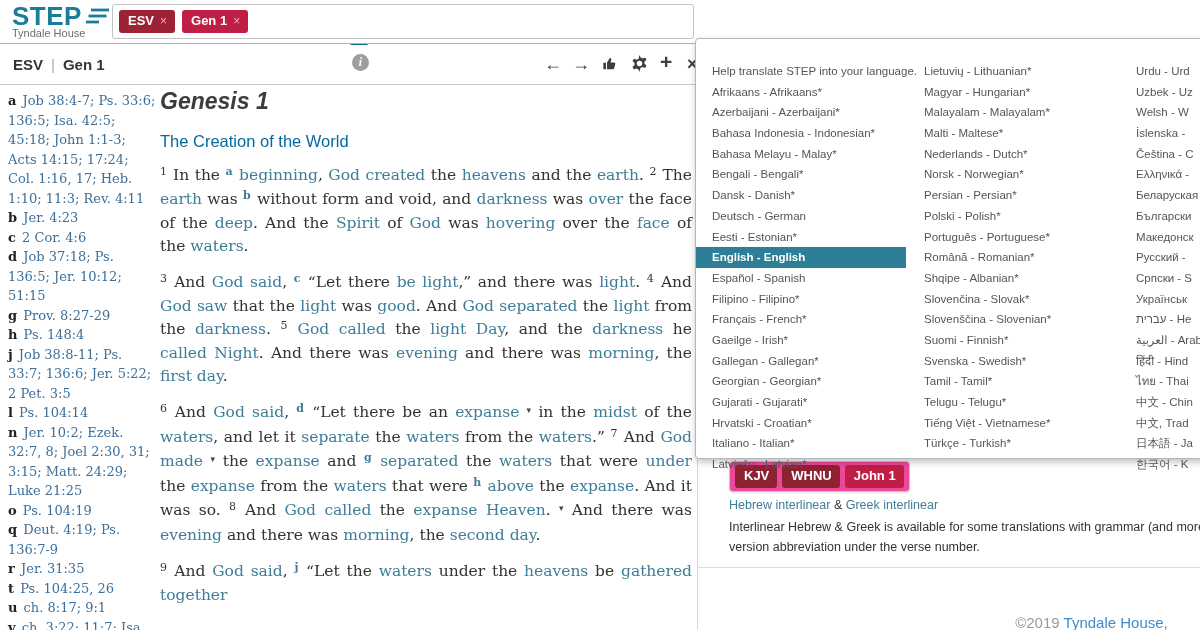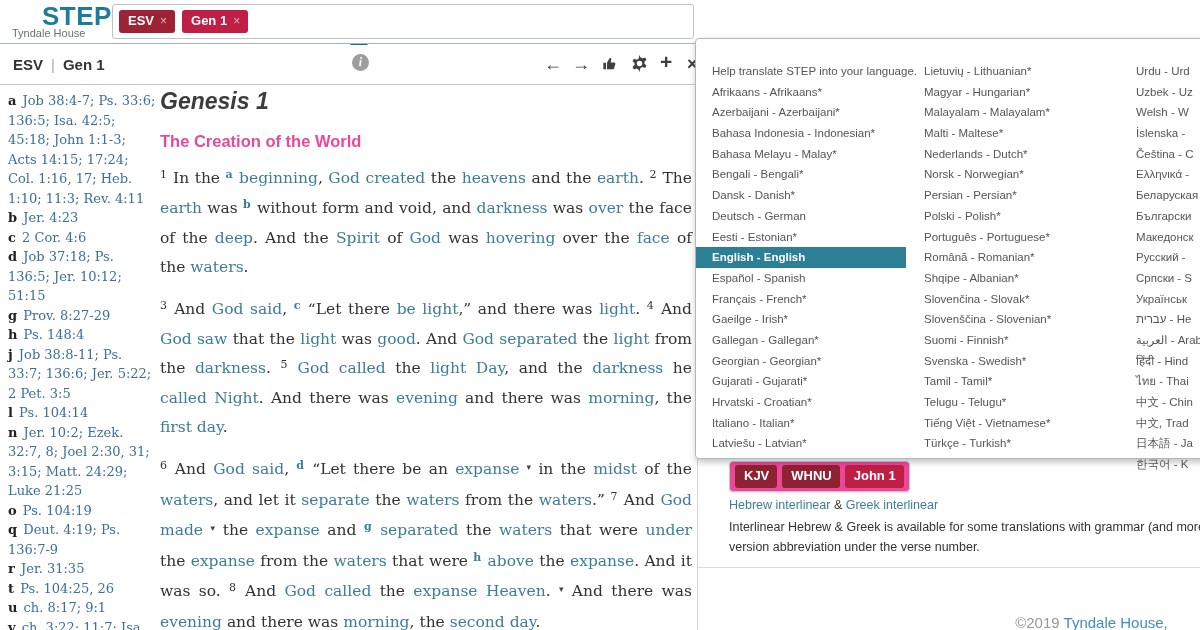--- a/index.html
+++ b/index.html
@@ -4,21 +4,21 @@
 <style>
   * { margin:0; padding:0; box-sizing:border-box; }
   html,body { width:1200px; height:630px; overflow:hidden; background:#fff;
     font-family:"Liberation Sans", sans-serif; }
   #stage { position:relative; width:1200px; height:630px; background:#fff; }
 
   
   .topbar { position:absolute; left:0; top:0; width:1200px; height:44px; background:#fff;
     border-bottom:1px solid #9fb4c7; }
   .logo-block { position:absolute; left:12px; top:3px; }
-  .logo-row { display:flex; align-items:flex-start;margin-left:30px; }
+  .logo-row { display:flex; align-items:flex-end; }
   .logo-text { font-size:26px; font-weight:bold; color:#1b7c9c; letter-spacing:0.5px; line-height:26px; }
   .logo-lines { margin-left:4px; margin-top:4px; }
   .logo-sub { font-size:11px; color:#6d6d6d; margin-top:-2px; }
   .searchbox { position:absolute; left:112px; top:4px; width:582px; height:35px;
     border:1px solid #c2c2c2; border-radius:3px; background:#fff; display:flex; align-items:center; padding-left:6px; }
   .pill { display:inline-flex; align-items:center; border-radius:3px; color:#fff;
     font-size:13px; font-weight:bold; padding:3px 8px 4px 9px; margin-right:7px; line-height:16px; }
   .pill-version { background:#9e2235; }
   .pill-passage { background:#bf1e45; }
   .pill .x { color:#e8aeb9; margin-left:6px; font-weight:normal; font-size:12px; cursor:pointer; }
@@ -39,22 +39,22 @@
   .vdivider { position:absolute; left:697px; top:85px; width:1px; height:545px; background:#d5d5d5; }
 
   
   .notes { position:absolute; left:8px; top:91px; width:148px;
     font-family:"DejaVu Serif", serif; font-size:13px; line-height:19.5px; color:#3d6f99; }
   .note b { color:#222; font-weight:bold; margin-right:2px; }
 
   
   .main-text { position:absolute; left:160px; top:88px; width:532px; }
   .main-text h1 { font-size:23px; font-weight:bold; color:#3c3c3c; margin-bottom:17px;font-style:italic; }
-  .main-text h2 { font-size:16.5px; font-weight:bold; color:#ec4899; margin-bottom:13px; }
-  .main-text p { font-family:"DejaVu Serif", serif; font-size:15.5px; line-height:29px;
+  .main-text h2 { font-size:16.5px; font-weight:normal; color:#0369a1; margin-bottom:13px; }
+  .main-text p { font-family:"DejaVu Serif", serif; font-size:15.5px; line-height:23px;
     color:#333; text-align:justify; margin-bottom:13px; }
   .seg-p { color:#333; }
   .seg-l { color:#3e7d98; cursor:pointer; }
   .seg-v { font-size:11px; position:relative; top:-5px; color:#333; margin-right:2px; }
   .seg-n { font-size:11px; position:relative; top:-5px; color:#3e7d98; font-weight:bold; margin-right:2px; cursor:pointer; }
   .seg-fm { font-size:9px; position:relative; top:-4px; color:#444; }
 
   
   .dropdown { position:absolute; left:695px; top:38px; width:630px; height:421px; background:#fff;
     border:1px solid #b7b7b7; border-radius:4px; box-shadow:1px 3px 7px rgba(0,0,0,0.25); z-index:20;
@@ -168,20 +168,21 @@
         <div class="menu-item">Afrikaans - Afrikaans*</div>
         <div class="menu-item">Azerbaijani - Azerbaijani*</div>
         <div class="menu-item">Bahasa Indonesia - Indonesian*</div>
         <div class="menu-item">Bahasa Melayu - Malay*</div>
         <div class="menu-item">Bengali - Bengali*</div>
         <div class="menu-item">Dansk - Danish*</div>
         <div class="menu-item">Deutsch - German</div>
         <div class="menu-item">Eesti - Estonian*</div>
         <div class="menu-item selected">English - English</div>
         <div class="menu-item">Español - Spanish</div>
+        <div class="menu-item">Filipino - Filipino*</div>
         <div class="menu-item">Français - French*</div>
         <div class="menu-item">Gaeilge - Irish*</div>
         <div class="menu-item">Gallegan - Gallegan*</div>
         <div class="menu-item">Georgian - Georgian*</div>
         <div class="menu-item">Gujarati - Gujarati*</div>
         <div class="menu-item">Hrvatski - Croatian*</div>
         <div class="menu-item">Italiano - Italian*</div>
         <div class="menu-item">Latviešu - Latvian*</div>
       </div>
     <div class="menu-col menu-col-1">

